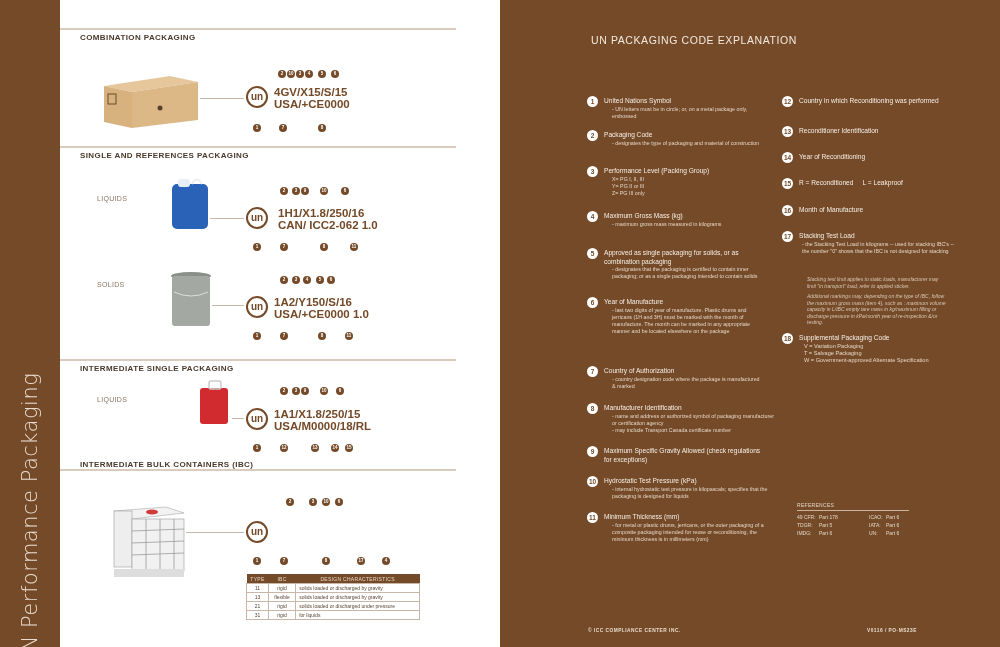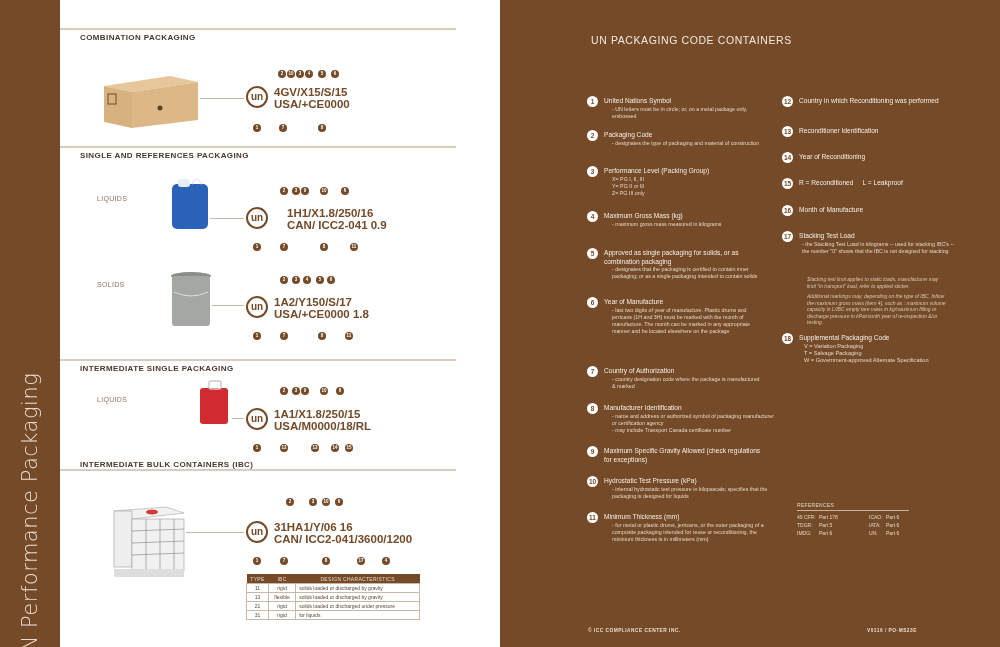--- a/index.html
+++ b/index.html
@@ -110,40 +110,40 @@
   <div class="bubble" style="left:245px;top:70px">4</div>
   <div class="bubble" style="left:258px;top:70px">5</div>
   <div class="bubble" style="left:271px;top:70px">6</div>
   <div class="bubble" style="left:193px;top:124px">1</div>
   <div class="bubble" style="left:219px;top:124px">7</div>
   <div class="bubble" style="left:258px;top:124px">8</div>
 
   <div class="un-logo" style="left:186px;top:207px">
       <span>un</span>
     </div>
-  <div class="code" style="left:227px;top:207px">
+  <div class="code" style="left:218px;top:207px">
       <div>1H1/X1.8/250/16</div>
-      <div>CAN/ ICC2-041 0.9</div>
+      <div>CAN/ ICC2-062 1.0</div>
     </div>
   <div class="bubble" style="left:220px;top:187px">2</div>
   <div class="bubble" style="left:232px;top:187px">3</div>
   <div class="bubble" style="left:241px;top:187px">9</div>
   <div class="bubble" style="left:260px;top:187px">10</div>
   <div class="bubble" style="left:281px;top:187px">6</div>
   <div class="bubble" style="left:193px;top:243px">1</div>
   <div class="bubble" style="left:220px;top:243px">7</div>
   <div class="bubble" style="left:260px;top:243px">8</div>
   <div class="bubble" style="left:290px;top:243px">11</div>
 
   <div class="un-logo" style="left:186px;top:296px">
       <span>un</span>
     </div>
   <div class="code" style="left:214px;top:296px">
-      <div>1A2/Y150/S/17</div>
-      <div>USA/+CE0000 1.8</div>
+      <div>1A2/Y150/S/16</div>
+      <div>USA/+CE0000 1.0</div>
     </div>
   <div class="bubble" style="left:220px;top:276px">2</div>
   <div class="bubble" style="left:232px;top:276px">3</div>
   <div class="bubble" style="left:243px;top:276px">4</div>
   <div class="bubble" style="left:256px;top:276px">5</div>
   <div class="bubble" style="left:267px;top:276px">6</div>
   <div class="bubble" style="left:193px;top:332px">1</div>
   <div class="bubble" style="left:220px;top:332px">7</div>
   <div class="bubble" style="left:258px;top:332px">8</div>
   <div class="bubble" style="left:285px;top:332px">11</div>
@@ -161,24 +161,20 @@
   <div class="bubble" style="left:260px;top:387px">10</div>
   <div class="bubble" style="left:276px;top:387px">6</div>
   <div class="bubble" style="left:193px;top:444px">1</div>
   <div class="bubble" style="left:220px;top:444px">12</div>
   <div class="bubble" style="left:251px;top:444px">13</div>
   <div class="bubble" style="left:271px;top:444px">14</div>
   <div class="bubble" style="left:285px;top:444px">15</div>
 
   <div class="un-logo" style="left:186px;top:521px">
       <span>un</span>
-    </div>
-  <div class="code" style="left:214px;top:521px">
-      <div>31HA1/Y/06 16</div>
-      <div>CAN/ ICC2-041/3600/1200</div>
     </div>
   <div class="bubble" style="left:226px;top:498px">2</div>
   <div class="bubble" style="left:249px;top:498px">3</div>
   <div class="bubble" style="left:262px;top:498px">10</div>
   <div class="bubble" style="left:275px;top:498px">6</div>
   <div class="bubble" style="left:193px;top:557px">1</div>
   <div class="bubble" style="left:220px;top:557px">7</div>
   <div class="bubble" style="left:262px;top:557px">8</div>
   <div class="bubble" style="left:297px;top:557px">17</div>
   <div class="bubble" style="left:322px;top:557px">4</div>
@@ -210,21 +206,21 @@
       <tr>
           <td class="c">31</td>
           <td class="c">rigid</td>
           <td>for liquids</td>
         </tr>
     </tbody>
   </table>
 </div>
 
 <div class="rightpage">
-  <div class="rp-title">UN PACKAGING CODE CONTAINERS</div>
+  <div class="rp-title">UN PACKAGING CODE EXPLANATION</div>
 
   <div class="item" style="left:104px;top:97px;width:160px">
       <span class="num">1</span>
       <div class="h">United Nations Symbol</div>
       <div class="d">- UN letters must be in circle; or, on a metal package only, embossed</div>
     </div>
   <div class="item" style="left:104px;top:131px;width:160px">
       <span class="num">2</span>
       <div class="h">Packaging Code</div>
       <div class="d">- designates the type of packaging and material of construction</div>

